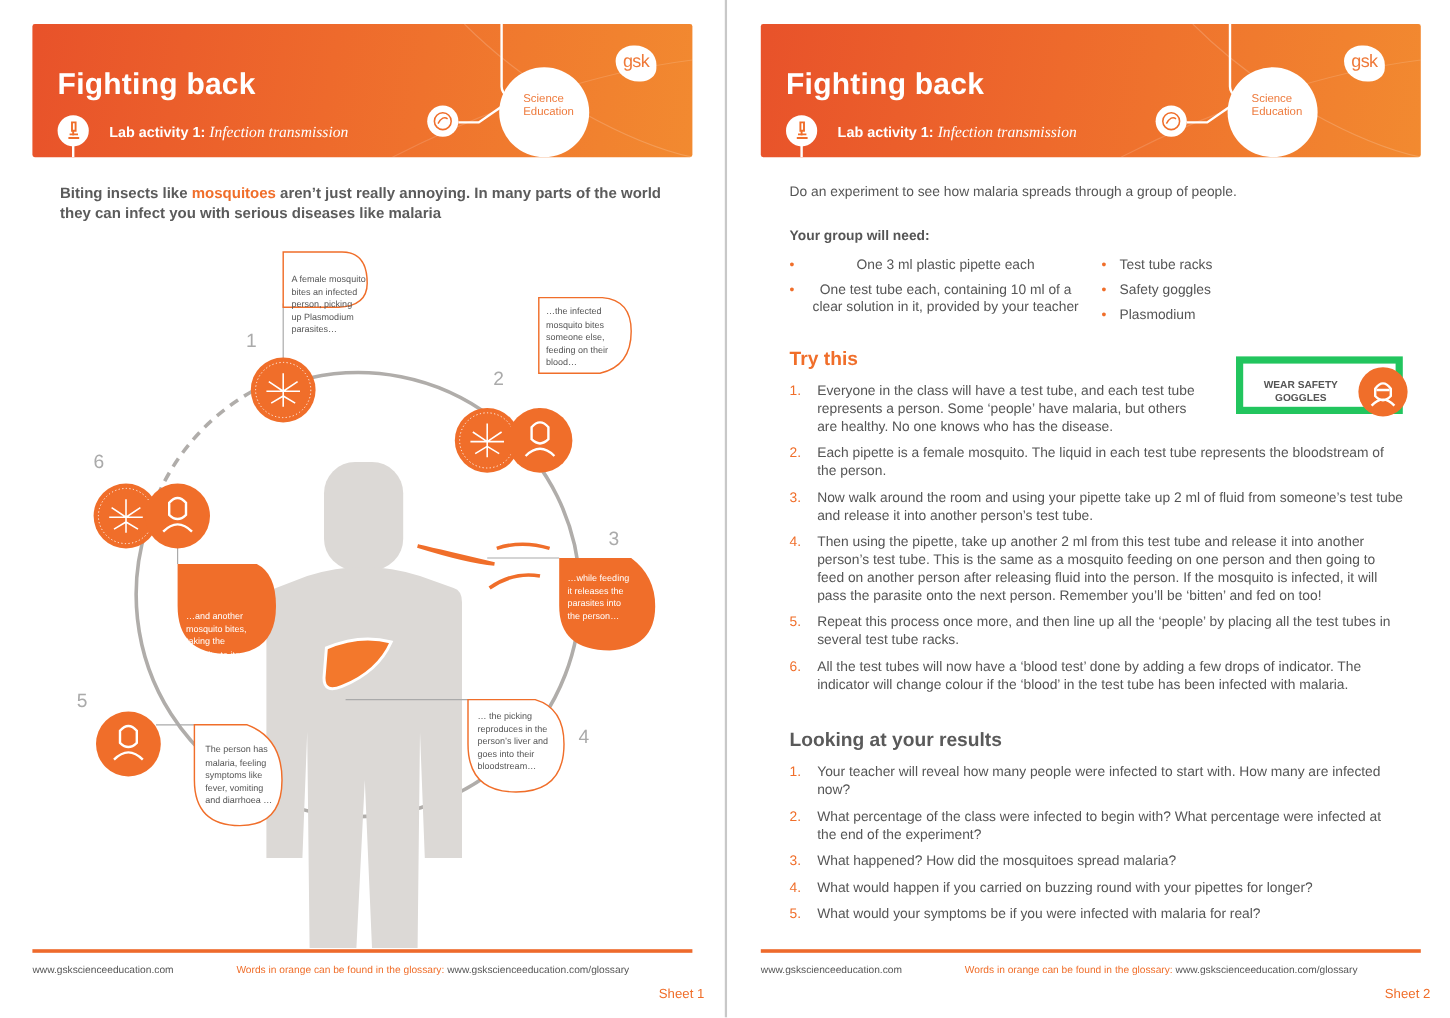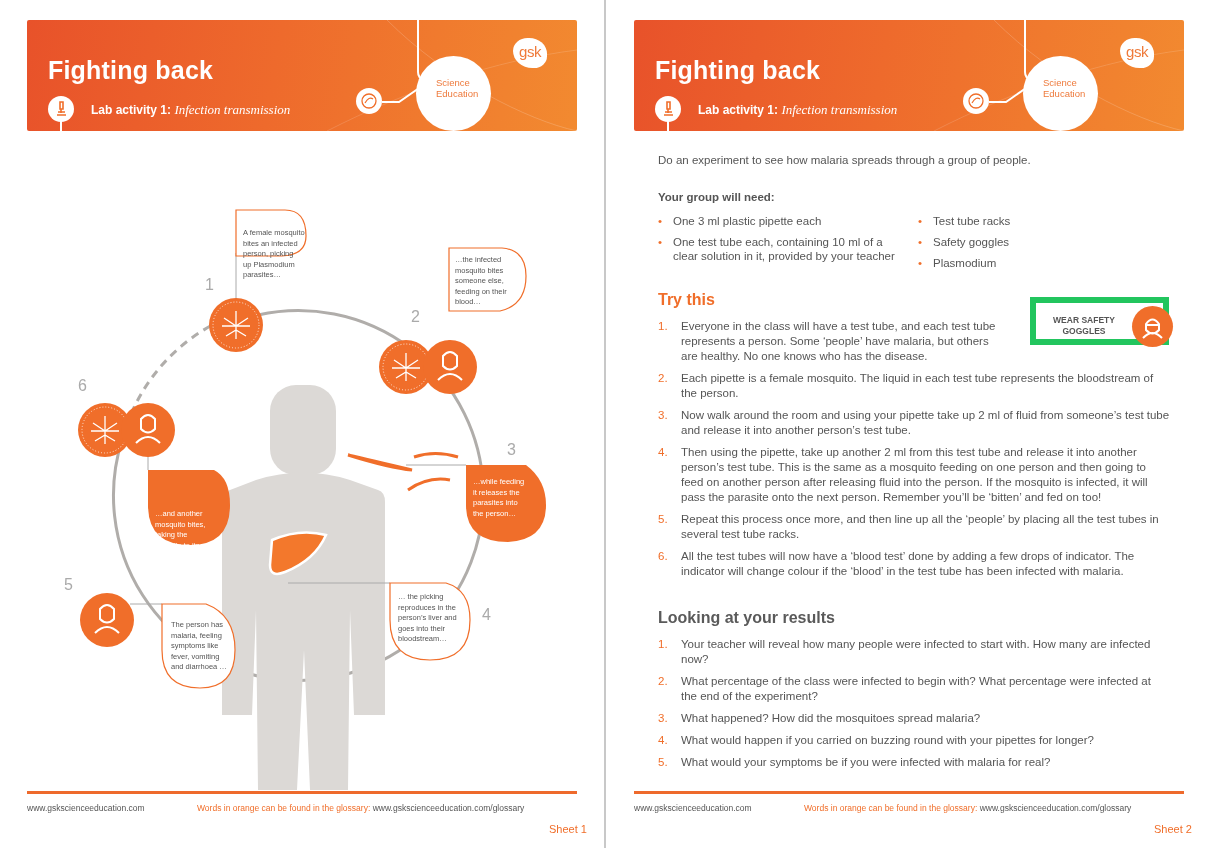--- a/index.html
+++ b/index.html
@@ -92,20 +92,21 @@
         </svg>
     </div>
     <div class="sci-circle"></div>
     <div class="sci-text">
       <div>Science</div>
       <div>Education</div>
     </div>
     <div class="gsk">gsk</div>
   </div>
 
+  <div class="intro"><span>Biting insects like </span><span class="orange">mosquitoes</span><span> aren’t just really annoying. In many parts of the world they can infect you with serious diseases like malaria</span></div>
 
   <div class="diagram">
     <svg width="604" height="600" viewBox="0 190 604 600">
 
       <path d="M258 315 A 185 185 0 1 1 122 440" stroke="#b0adaa" stroke-width="3" fill="none"></path>
       <path d="M122 440 A 185 185 0 0 1 222 320" stroke="#b0adaa" stroke-width="3" fill="none" stroke-dasharray="8,6"></path>
 
       <g fill="#dcd9d6">
         <rect x="270" y="385" width="66" height="90" rx="26"></rect>
         <path d="M256 480 Q303 465 350 480 L378 490 Q385 492 385 502 L385 715 L354 715 L350 610 L348 790 L310 790 L304 650 L297 790 L258 790 L256 610 L252 715 L222 715 L222 502 Q222 492 230 490 Z"></path>
@@ -250,21 +251,21 @@
     <div class="sci-text">
       <div>Science</div>
       <div>Education</div>
     </div>
     <div class="gsk">gsk</div>
   </div>
 
   <div class="r-intro">Do an experiment to see how malaria spreads through a group of people.</div>
   <div class="r-need">Your group will need:</div>
 
-  <ul class="need-list" style="left:52px; top:214px; width:245px;">
+  <ul class="need-list" style="left:52px; top:214px; width:245px;text-align:center;">
     <li>One 3 ml plastic pipette each</li>
     <li>One test tube each, containing 10 ml of a clear solution in it, provided by your teacher</li>
   </ul>
   <ul class="need-list" style="left:312px; top:214px; width:160px;">
     <li>Test tube racks</li>
     <li>Safety goggles</li>
     <li>Plasmodium</li>
   </ul>
 
   <div class="h-try">Try this</div>

